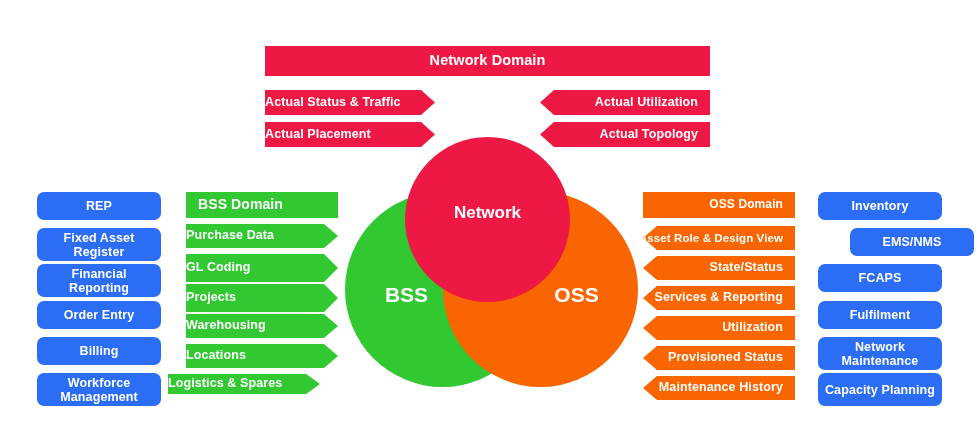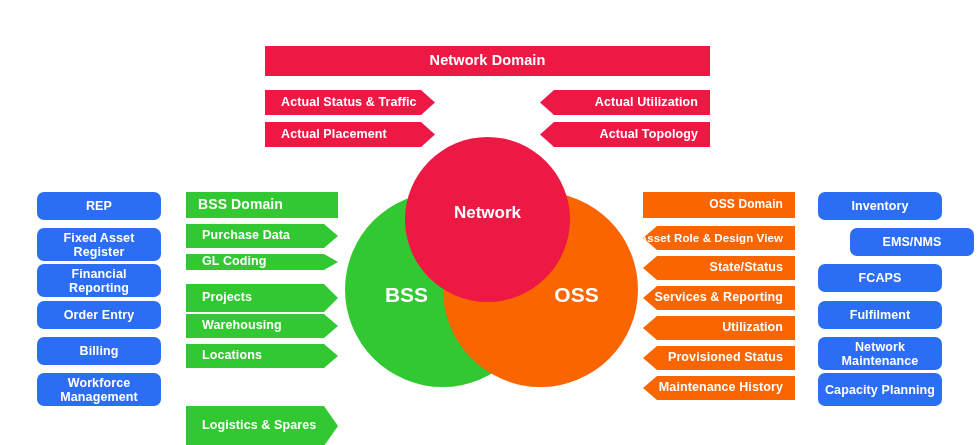--- a/index.html
+++ b/index.html
@@ -47,21 +47,21 @@
     letter-spacing: 0.1px;
     display: flex;
     align-items: center;
     box-sizing: border-box;
     line-height: 1.1;
     white-space: nowrap;
   }
   
   .chev.right {
     justify-content: flex-start;
-    padding-left: 16px;
+    padding-left: 0;
     padding-right: 22px;
     clip-path: polygon(0 0, calc(100% - 14px) 0, 100% 50%, calc(100% - 14px) 100%, 0 100%);
   }
   
   .chev.left {
     justify-content: flex-end;
     padding-right: 12px;
     padding-left: 22px;
     clip-path: polygon(14px 0, 100% 0, 100% 100%, 14px 100%, 0 50%);
   }
@@ -141,25 +141,25 @@
 
   <div class="pill" style="left:37px; top:192px; width:124px; height:28px;">REP</div>
   <div class="pill" style="left:37px; top:228px; width:124px; height:33px;">Fixed Asset Register</div>
   <div class="pill" style="left:37px; top:264px; width:124px; height:33px;">Financial Reporting</div>
   <div class="pill" style="left:37px; top:301px; width:124px; height:28px;">Order Entry</div>
   <div class="pill" style="left:37px; top:337px; width:124px; height:28px;">Billing</div>
   <div class="pill" style="left:37px; top:373px; width:124px; height:33px;">Workforce Management</div>
 
   <div class="chev flat c-green" style="left:186px; top:192px; width:152px; height:26px; font-size:14px;">BSS Domain</div>
   <div class="chev right c-green" style="left:186px; top:224px; width:152px; height:24px;">Purchase Data</div>
-  <div class="chev right c-green" style="left:186px; top:254px; width:152px; height:16px;">GL Coding</div>
+  <div class="chev right c-green" style="left:186px; top:254px; width:152px; height:28px;">GL Coding</div>
   <div class="chev right c-green" style="left:186px; top:284px; width:152px; height:28px;">Projects</div>
   <div class="chev right c-green" style="left:186px; top:314px; width:152px; height:24px;">Warehousing</div>
   <div class="chev right c-green" style="left:186px; top:344px; width:152px; height:24px;">Locations</div>
-  <div class="chev right c-green" style="left:186px; top:374px; width:152px; height:40px;margin-top:32px;">Logistics &amp; Spares</div>
+  <div class="chev right c-green" style="left:168px; top:374px; width:152px; height:20px;">Logistics &amp; Spares</div>
 
   <div class="circle" id="circle-bss">
     <span>BSS</span>
   </div>
   <div class="circle" id="circle-oss">
     <span>OSS</span>
   </div>
   <div class="circle" id="circle-network">
     <span>Network</span>
   </div>

